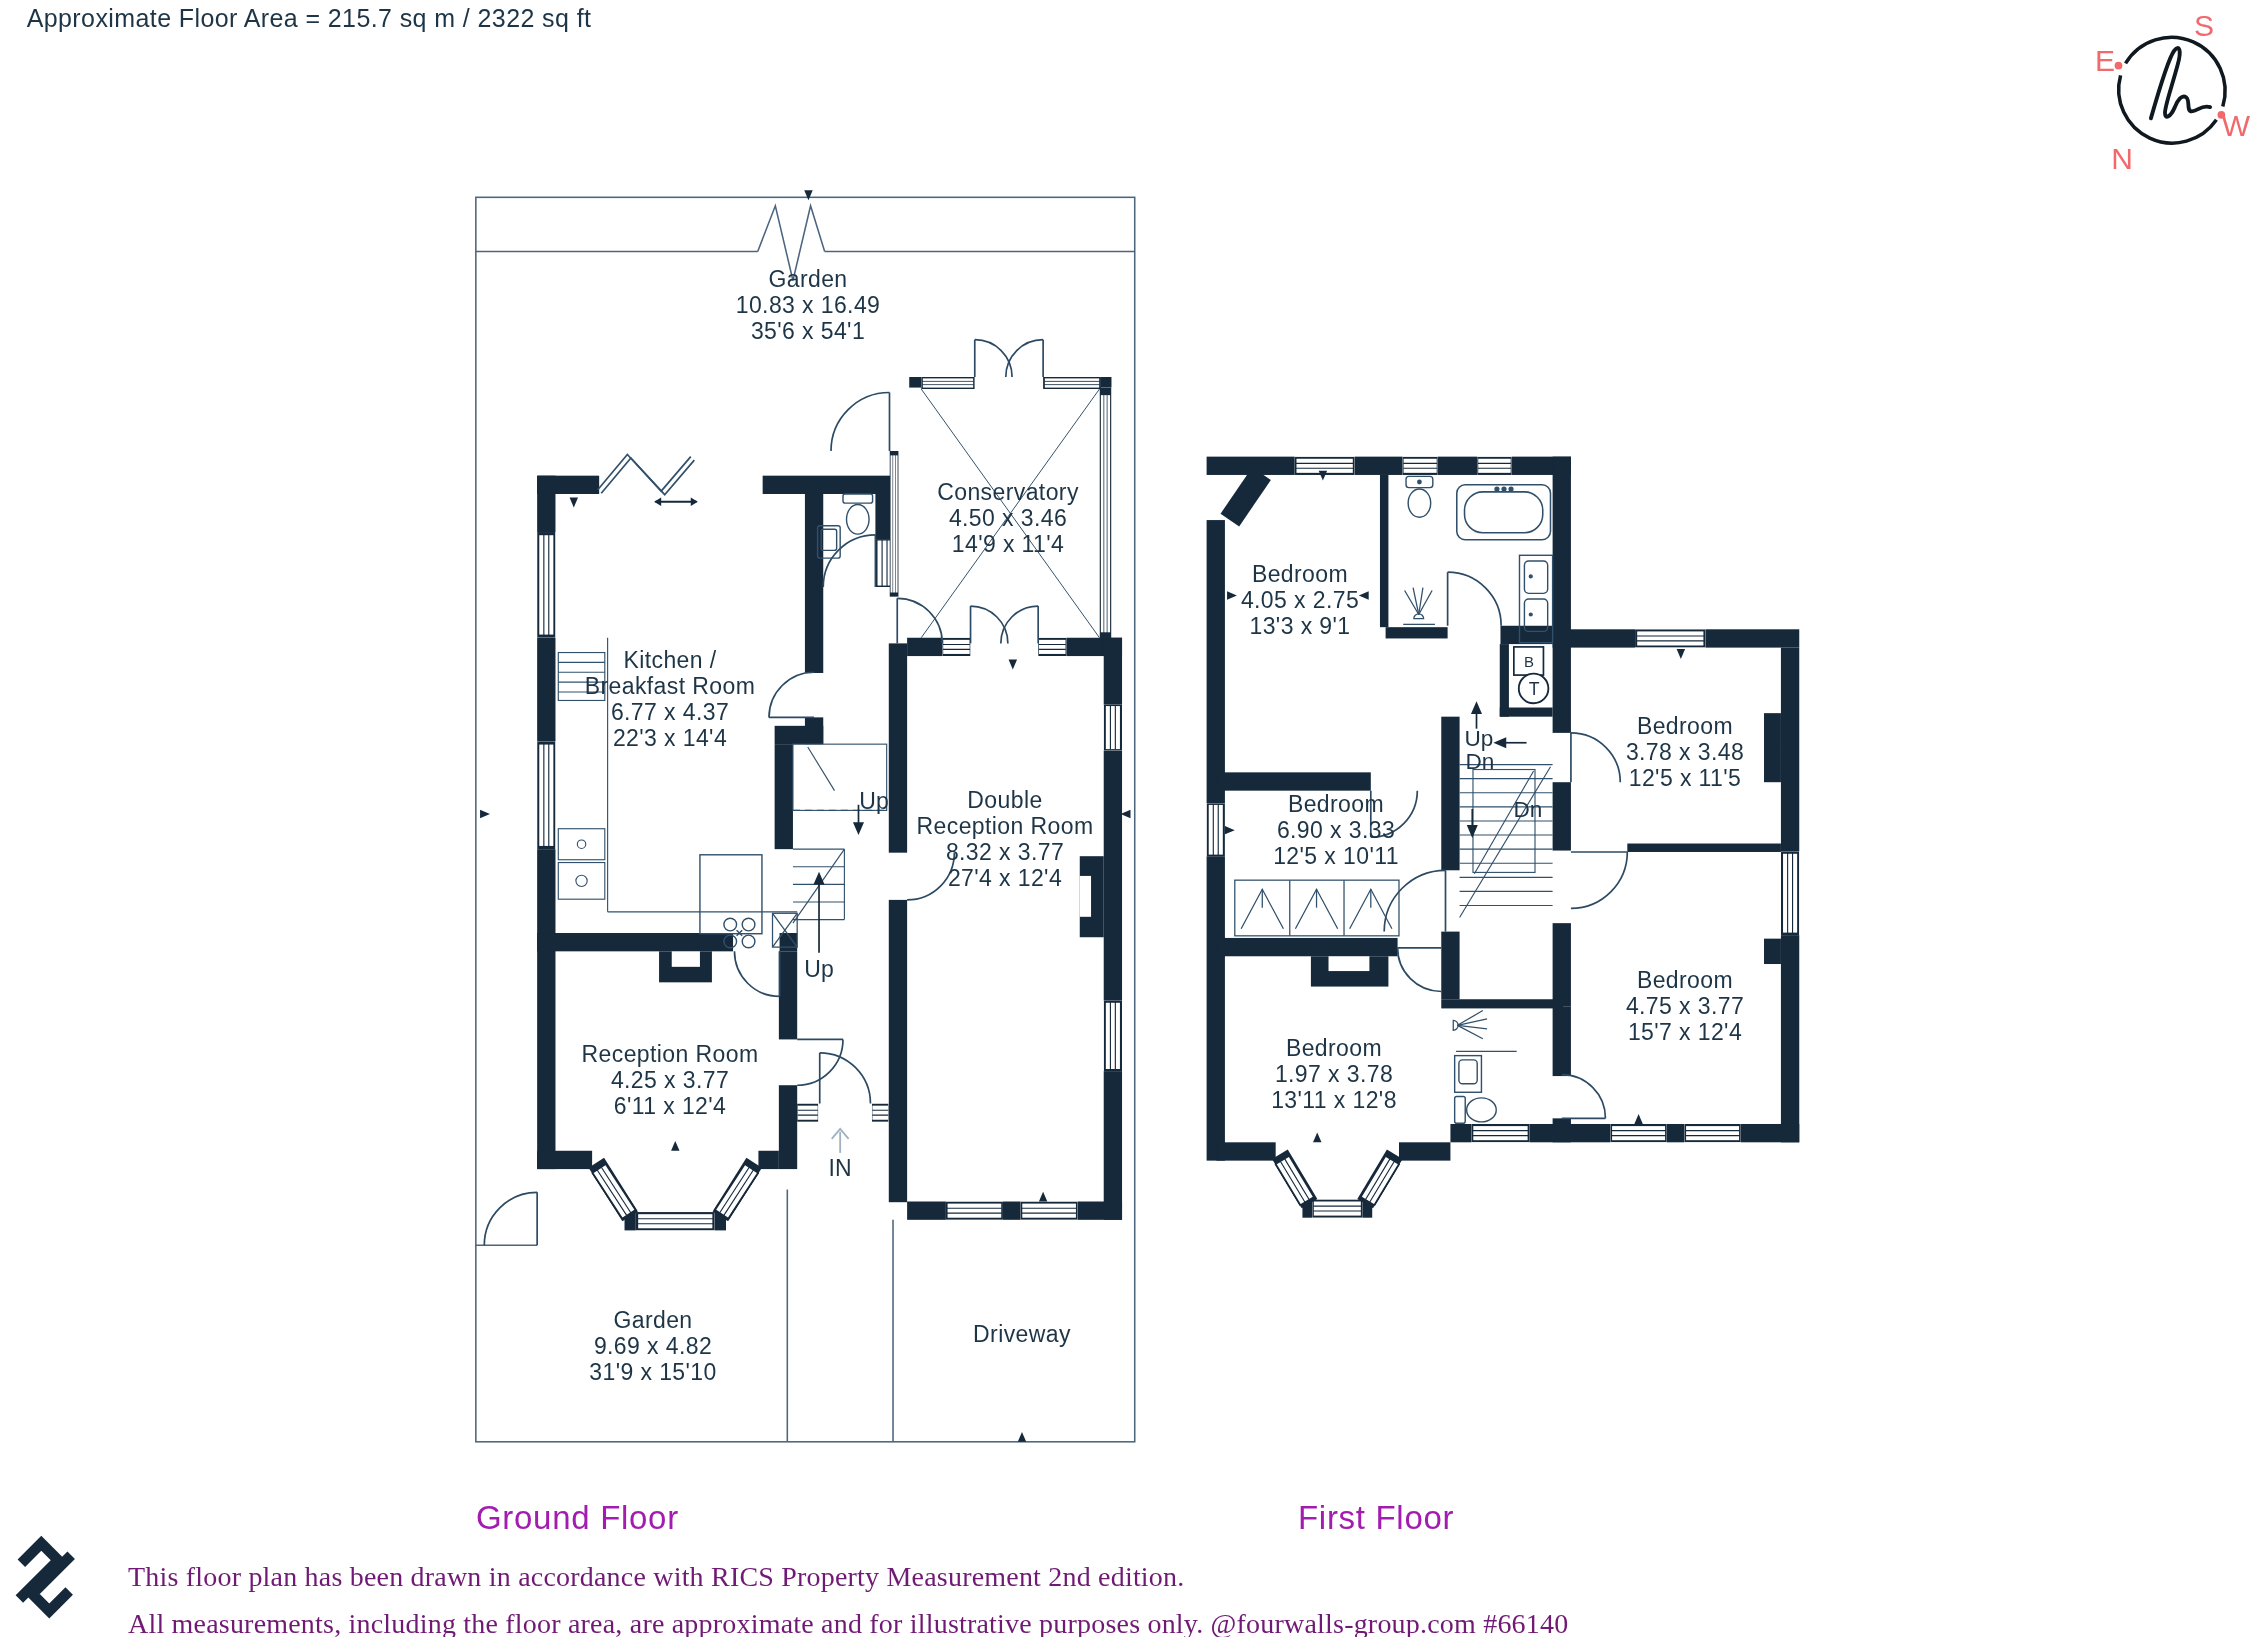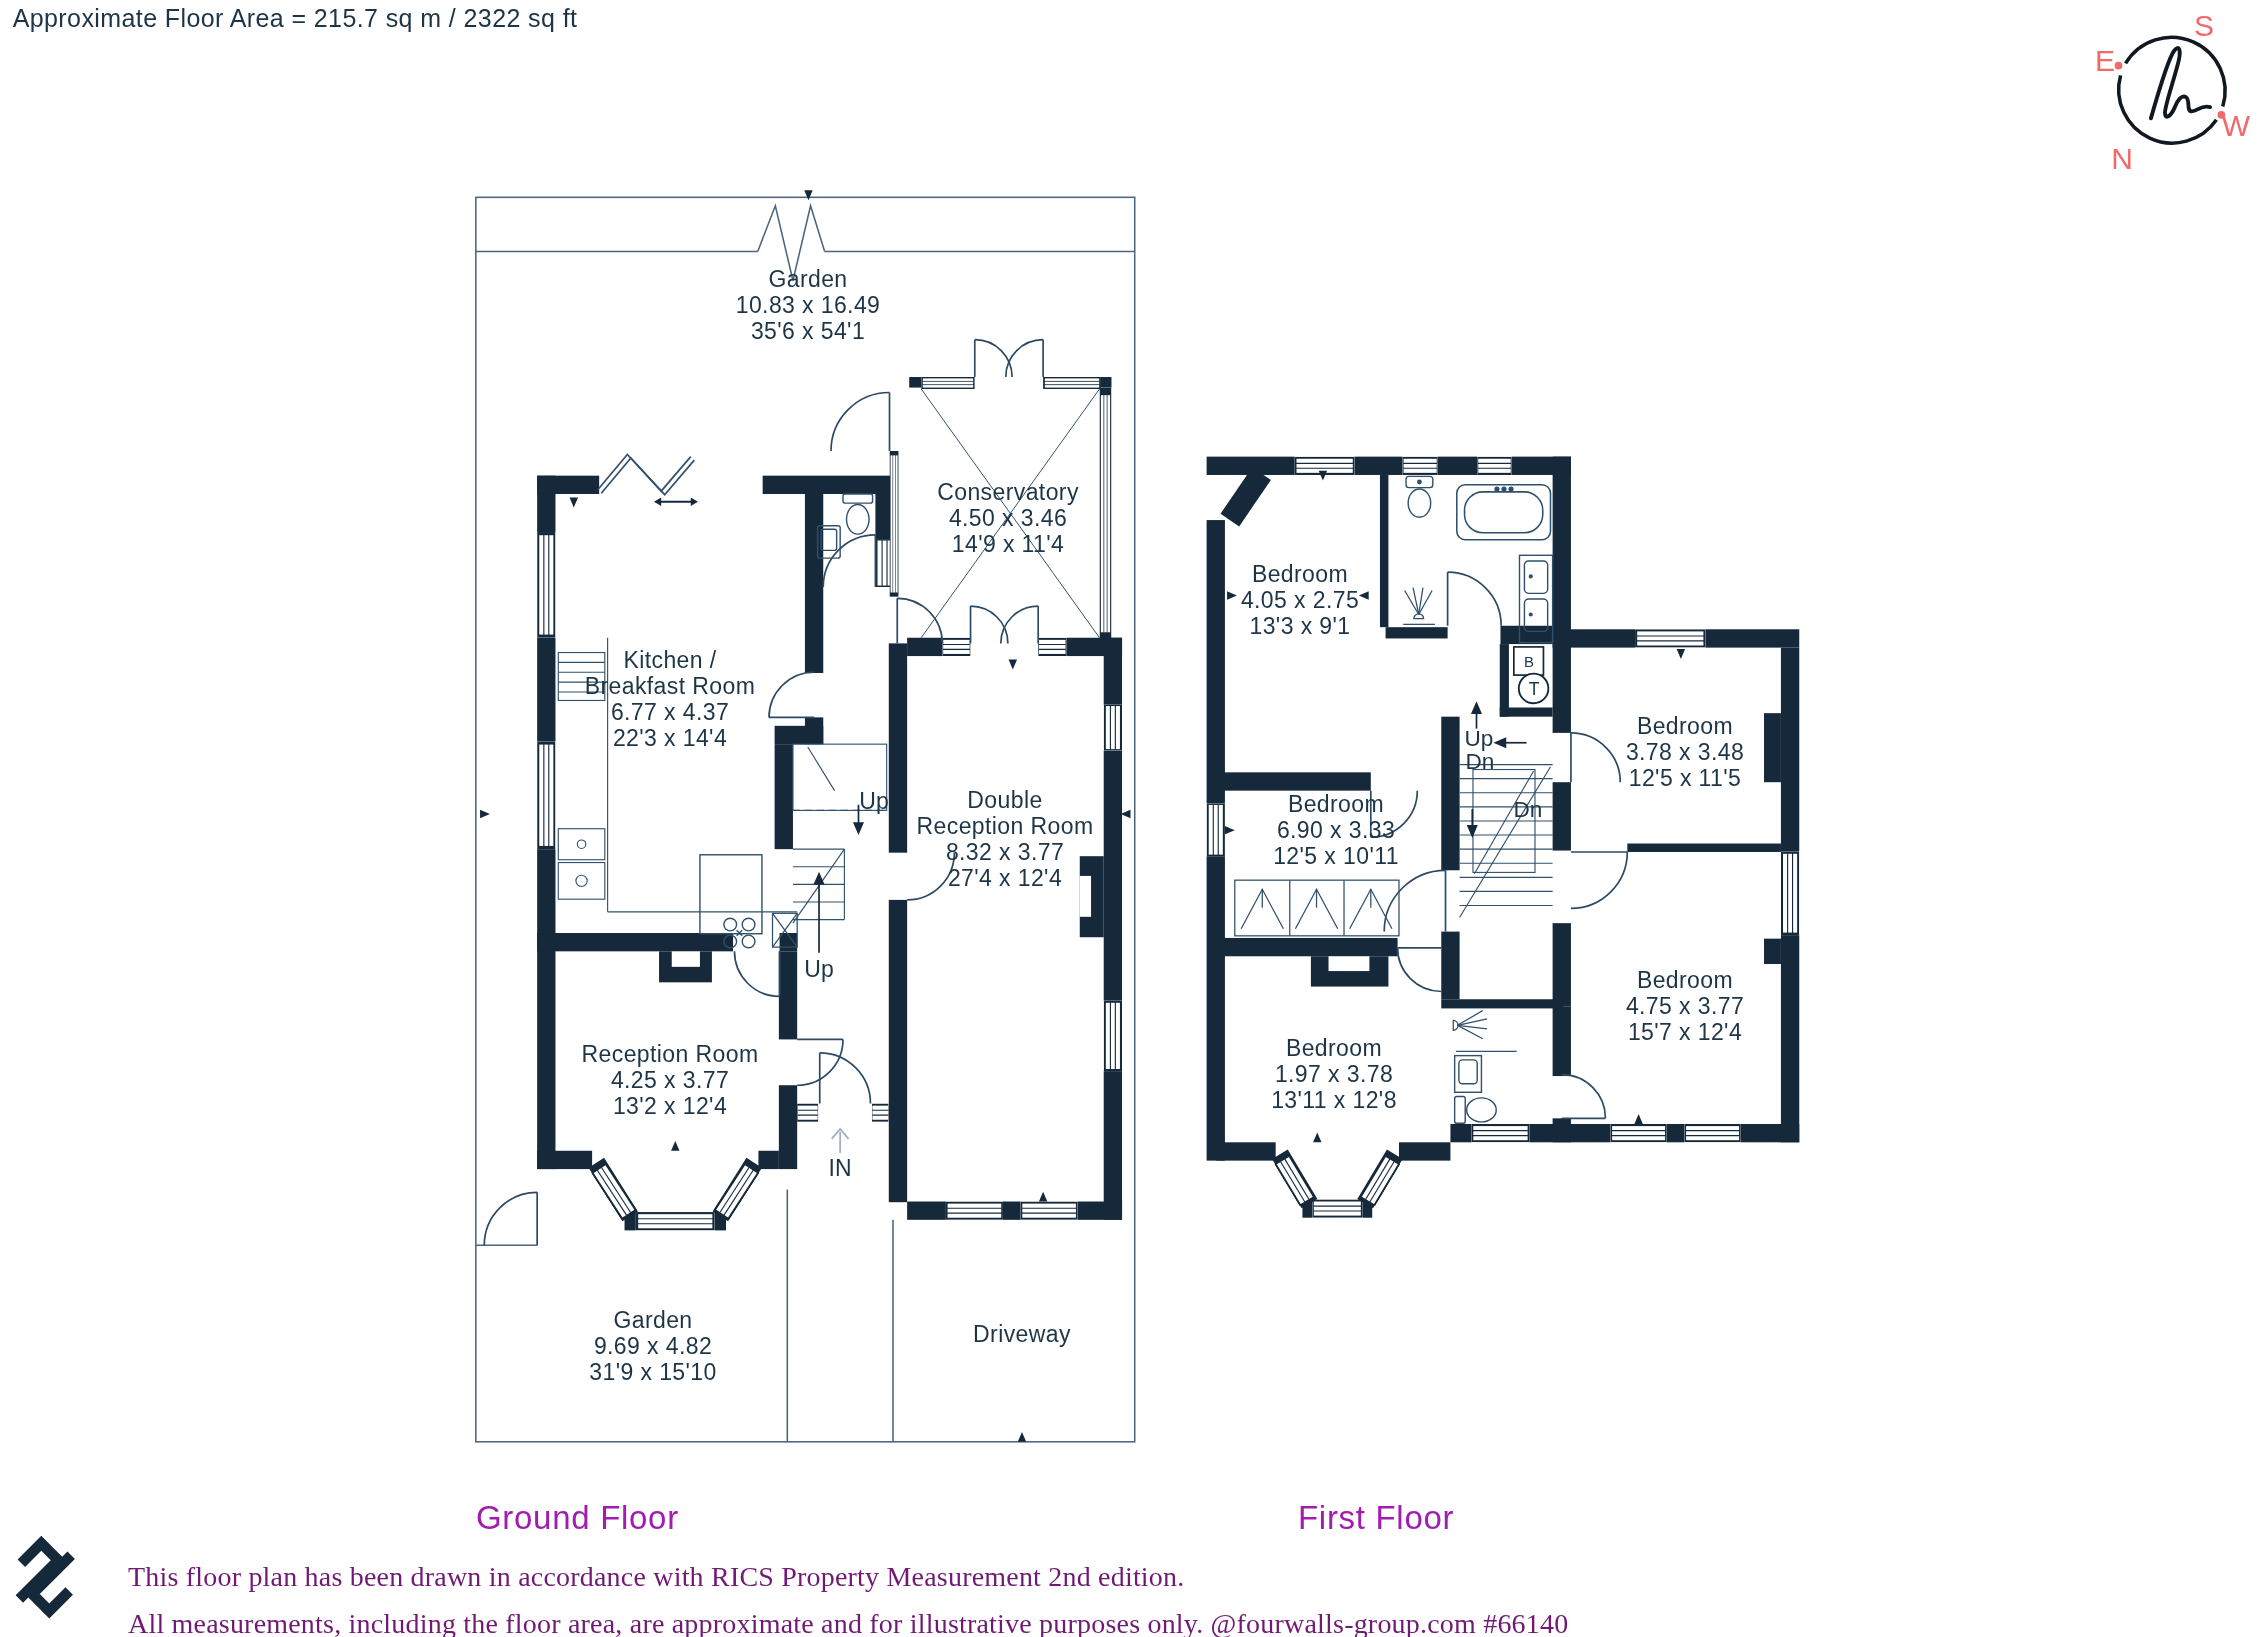--- a/index.html
+++ b/index.html
@@ -1,19 +1,19 @@
 <!DOCTYPE html>
 <html style="font-size:11.3px"><head>
 <meta charset="utf-8">
 <style>
   html,body{margin:0;padding:0;background:#ffffff;}
   body{width:2261px;height:1637px;position:relative;overflow:hidden;
        font-family:"Liberation Sans", sans-serif;color:#1d3546;}
   svg{position:absolute;left:0;top:0;}
-  .hdr{position:absolute;font-size:25px;letter-spacing:0.4px;color:#1d3546;white-space:nowrap;}
+  .hdr{position:absolute;font-size:25px;letter-spacing:0.4px;color:#1d3546;white-space:nowrap;margin-left:14px;}
   .lbl{position:absolute;transform:translateX(-50%);text-align:center;font-size:23px;
        line-height:26px;color:#1d3546;letter-spacing:0.4px;white-space:nowrap;}
   .lbl span{display:block;}
   .ann{position:absolute;transform:translateX(-50%);font-size:23px;color:#1d3546;white-space:nowrap;}
   .tiny{position:absolute;transform:translate(-50%,-50%);color:#1d3546;white-space:nowrap;}
   .ftitle{position:absolute;font-size:33px;letter-spacing:0.7px;color:#a21caf;white-space:nowrap;}
   .footer{position:absolute;font-size:28px;color:#701a75;letter-spacing:0.2px;white-space:nowrap;font-family:Liberation Serif, serif;}
   .cletter{position:absolute;transform:translateX(-50%);font-size:30px;color:#f1696b;}
 </style>
 </head>
@@ -461,21 +461,21 @@
   <span>Double</span>
     <span>Reception Room</span>
     <span>8.32 x 3.77</span>
     <span>27'4 x 12'4</span>
 </div>
 <div class="ann" style="left:874px;top:788px">Up</div>
 <div class="ann" style="left:819px;top:956px">Up</div>
 <div class="lbl" style="left:670px;top:1041px">
   <span>Reception Room</span>
     <span>4.25 x 3.77</span>
-    <span>13'2 x 12'4</span>
+    <span>6'11 x 12'4</span>
 </div>
 <div class="ann" style="left:840px;top:1155px">IN</div>
 <div class="lbl" style="left:653px;top:1307px">
   <span>Garden</span>
     <span>9.69 x 4.82</span>
     <span>31'9 x 15'10</span>
 </div>
 <div class="lbl" style="left:1022px;top:1321px">
   <span>Driveway</span>
 </div>

